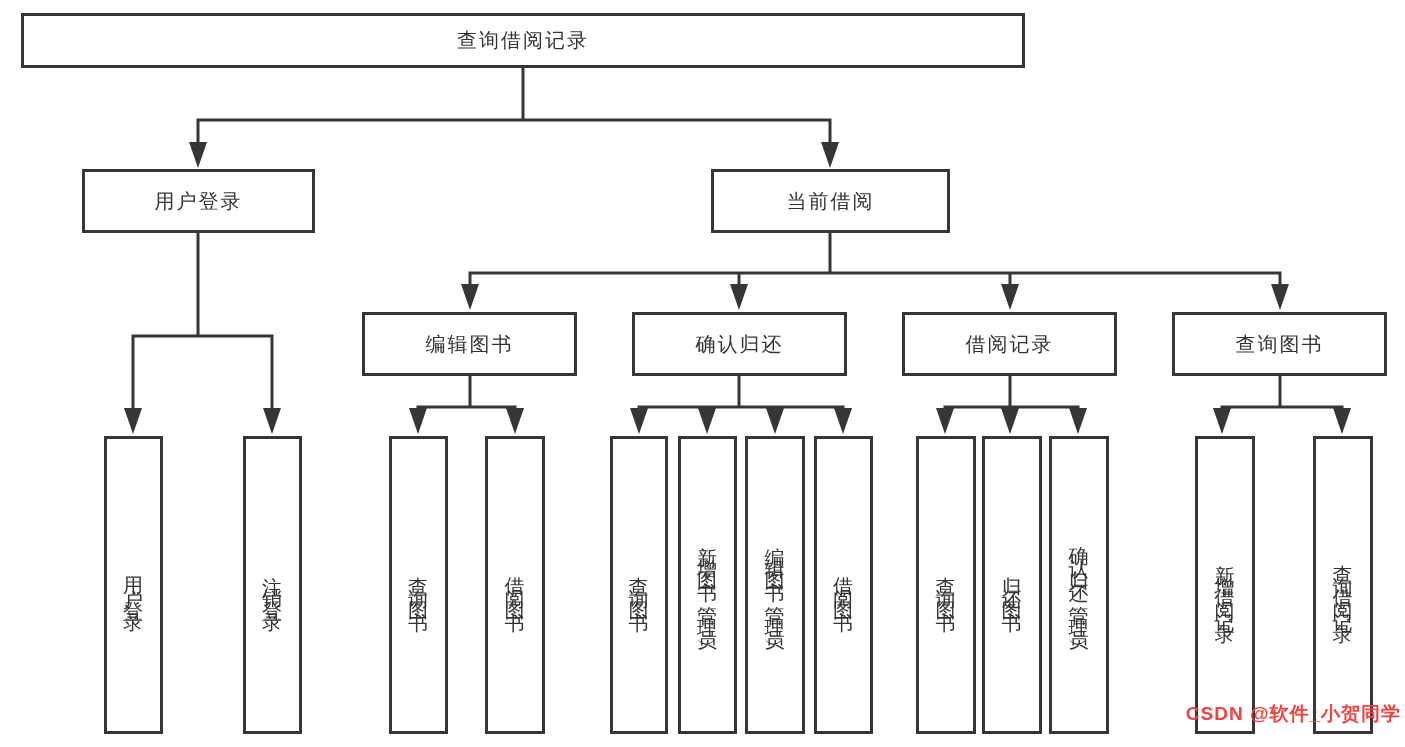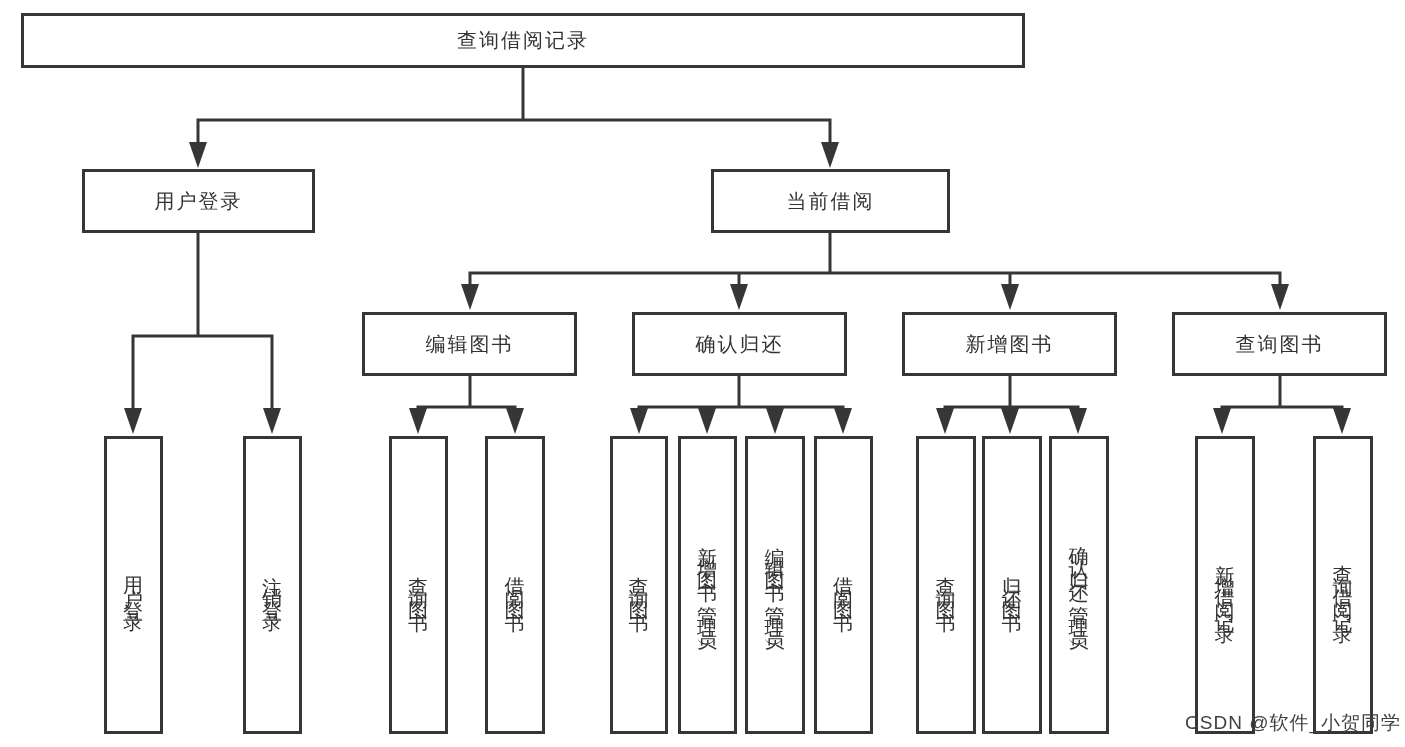--- a/index.html
+++ b/index.html
@@ -32,25 +32,26 @@
   .box .vtext {
     writing-mode: vertical-rl;
     text-orientation: mixed;
     letter-spacing: 12px;
     line-height: 1;
     white-space: nowrap;
   }
   .watermark {
     position: absolute;
     right: 4px;
-    bottom: 11px;
-    color: #404040;
+    bottom: 20px;
+    color: #ef4444;
     font-size: 19px;
     letter-spacing: 1px;
     white-space: nowrap;
+    font-weight: bold;
   }
 </style>
 </head>
 <body>
 
 <div id="stage">
 
   <svg id="wires" viewBox="0 0 1405 747" xmlns="http://www.w3.org/2000/svg" aria-hidden="true">
     <g stroke="#363636" stroke-width="3" fill="none" stroke-linecap="square">
       <path d="M523,68 V120 M198,120 H830 M198,120 V146 M830,120 V146"></path>
@@ -95,21 +96,21 @@
     <span>当前借阅</span>
   </div>
 
   <div class="box" style="left:362px; top:312px; width:215px; height:64px;">
     <span>编辑图书</span>
   </div>
   <div class="box" style="left:632px; top:312px; width:215px; height:64px;">
     <span>确认归还</span>
   </div>
   <div class="box" style="left:902px; top:312px; width:215px; height:64px;">
-    <span>新增图书</span>
+    <span>借阅记录</span>
   </div>
   <div class="box" style="left:1172px; top:312px; width:215px; height:64px;">
     <span>查询图书</span>
   </div>
 
   <div class="box" style="left:104px; top:436px; width:59px; height:298px;">
     <span class="vtext">用户登录</span>
   </div>
   <div class="box" style="left:243px; top:436px; width:59px; height:298px;">
     <span class="vtext">注销登录</span>

